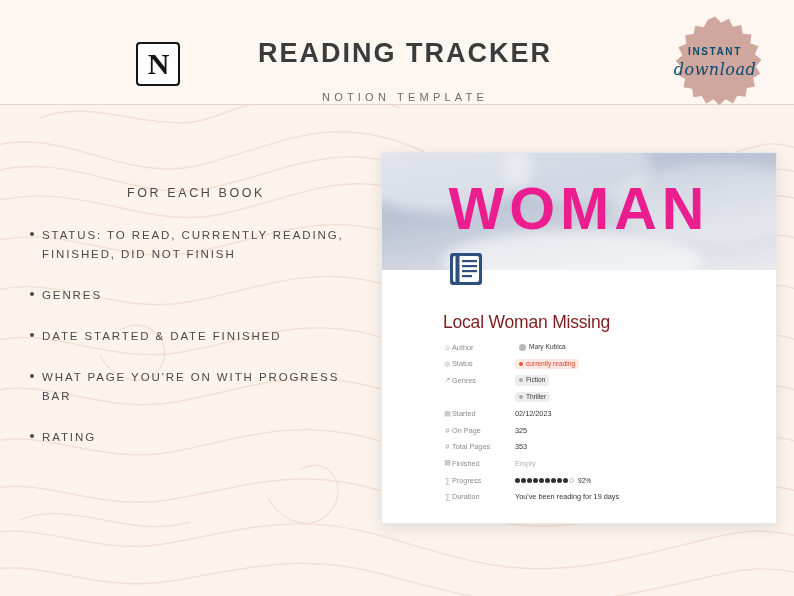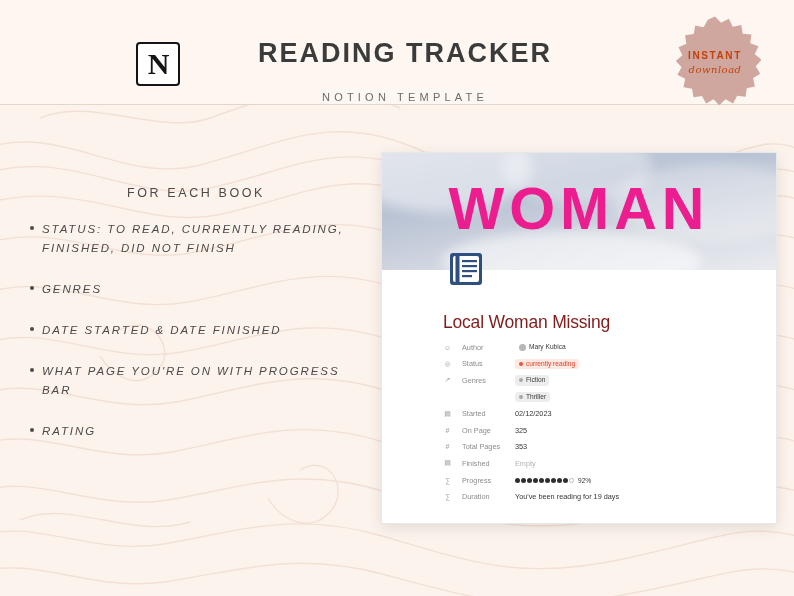--- a/index.html
+++ b/index.html
@@ -59,61 +59,60 @@
     font-size: 11px;
     letter-spacing: 4.2px;
     color: #6d6d6d;
   }
   
   #badge {
     position: absolute; right: 33px; top: 16px;
     width: 92px; height: 92px;
     display: flex; flex-direction: column;
     align-items: center; justify-content: center;
-    color: #c2410c;
+    color: #0c4a6e;
     z-index: 6;
   }
   #badge .starburst {
     position: absolute; inset: 0;
   }
   #badge .b-top {
     position: relative;
     font-size: 10px; letter-spacing: 1.6px;
     font-weight: bold;
     margin-bottom: 3px;
   }
   #badge .b-bot {
     position: relative;
     font-family: "DejaVu Serif", serif;
     font-style: italic;
-    font-size: 10px;
+    font-size: 16px;
     letter-spacing: 0.5px;
   }
   
   #features {
     position: absolute; left: 22px; top: 186px;
     width: 350px;
   }
   #features-heading {
     font-size: 12.5px;
     letter-spacing: 2.6px;
     color: #4a4a4a;
     margin-left: 105px;
-    margin-bottom: 20px;
+    margin-bottom: 26px;
   }
   .feature {
     font-size: 11.5px;
     letter-spacing: 1.9px;
     color: #4a4a4a;
     line-height: 19px;
     margin: 0 0 22px 8px;
     padding-left: 12px;
     position: relative;
     max-width: 332px;
-    font-style: italic;
   }
   .feature .dot {
     position: absolute; left: 0; top: 6px;
     width: 4px; height: 4px; border-radius: 50%;
     background: #4a4a4a;
   }
   
   #notion-card {
     position: absolute; left: 381px; top: 152px;
     width: 396px; height: 372px;
@@ -173,21 +172,21 @@
     align-items: center;
     height: 16.6px;
     font-size: 7.3px;
     color: #3c3c3c;
   }
   .prop-key {
     width: 72px;
     display: flex; align-items: center;
     color: #8c8c8c;
     font-size: 7.3px;
-    gap: 10px;
+    gap: 0;
     flex: none;
     text-align: center;
   }
   .prop-key .pico {
     width: 9px; height: 9px;
     display: inline-flex; align-items: center; justify-content: center;
     font-size: 7px;
     color: #a0a0a0;
     flex: none;
   }

